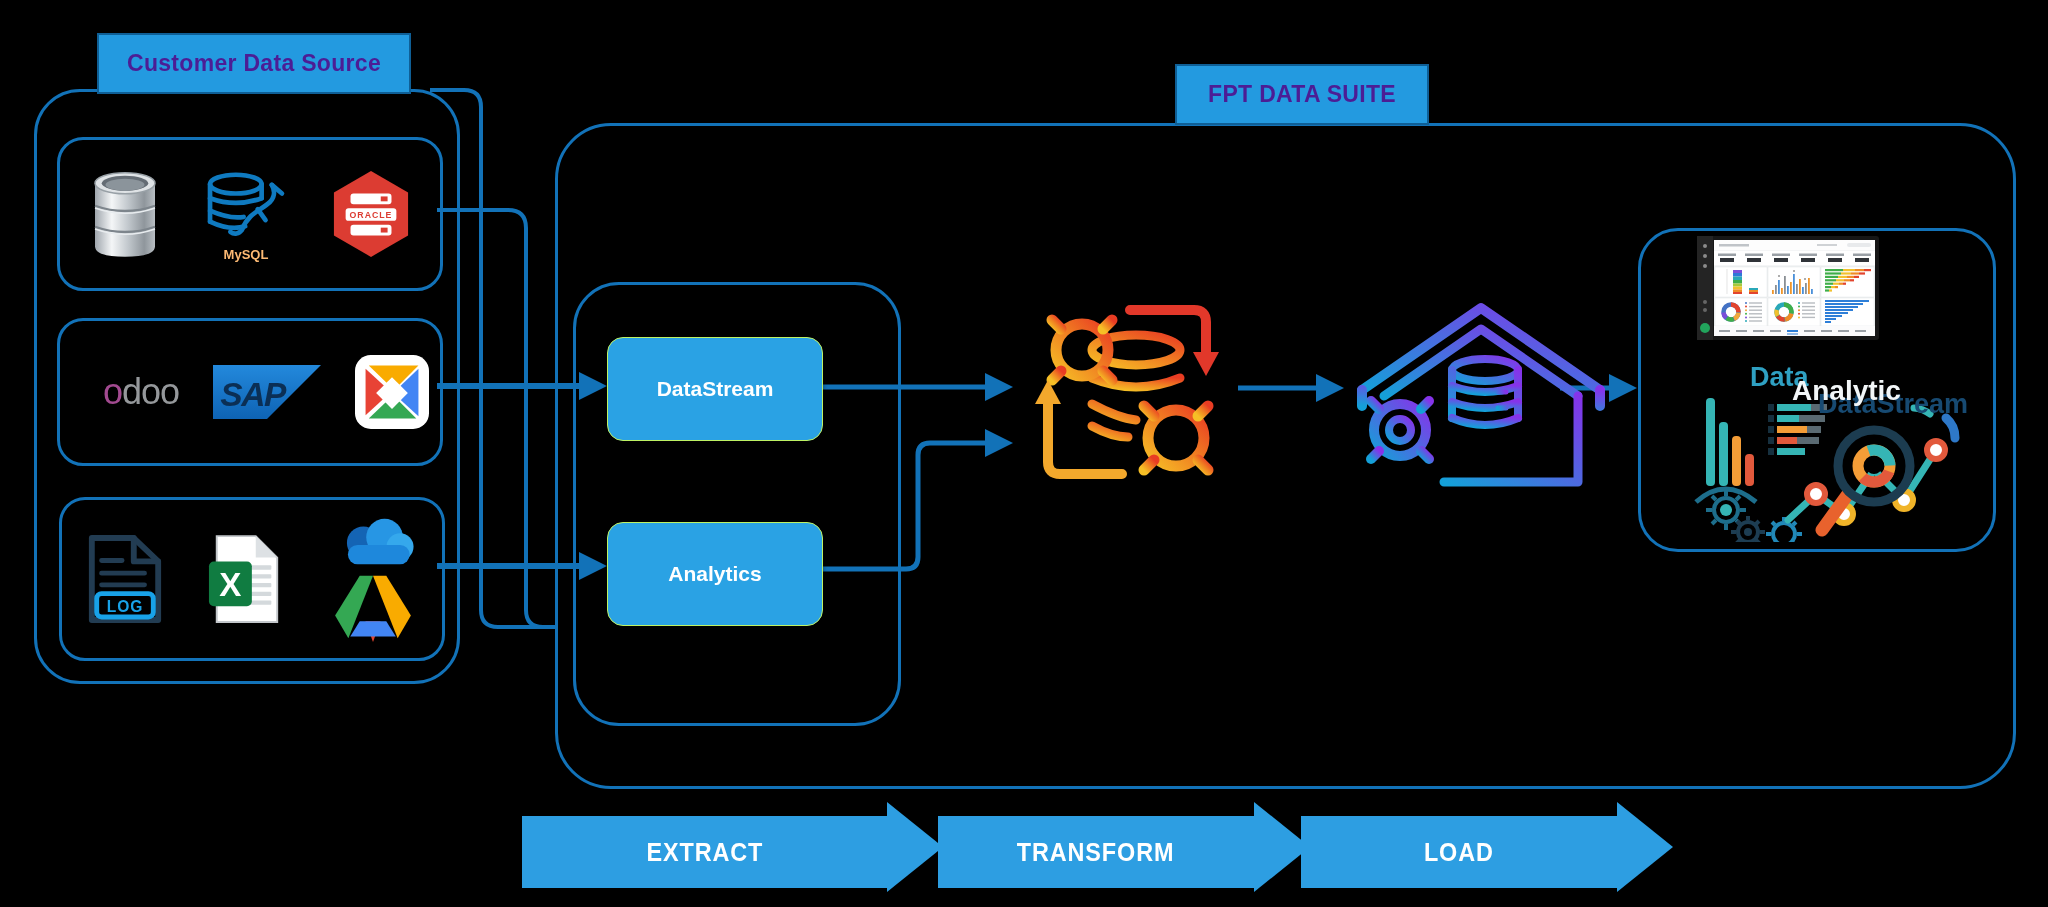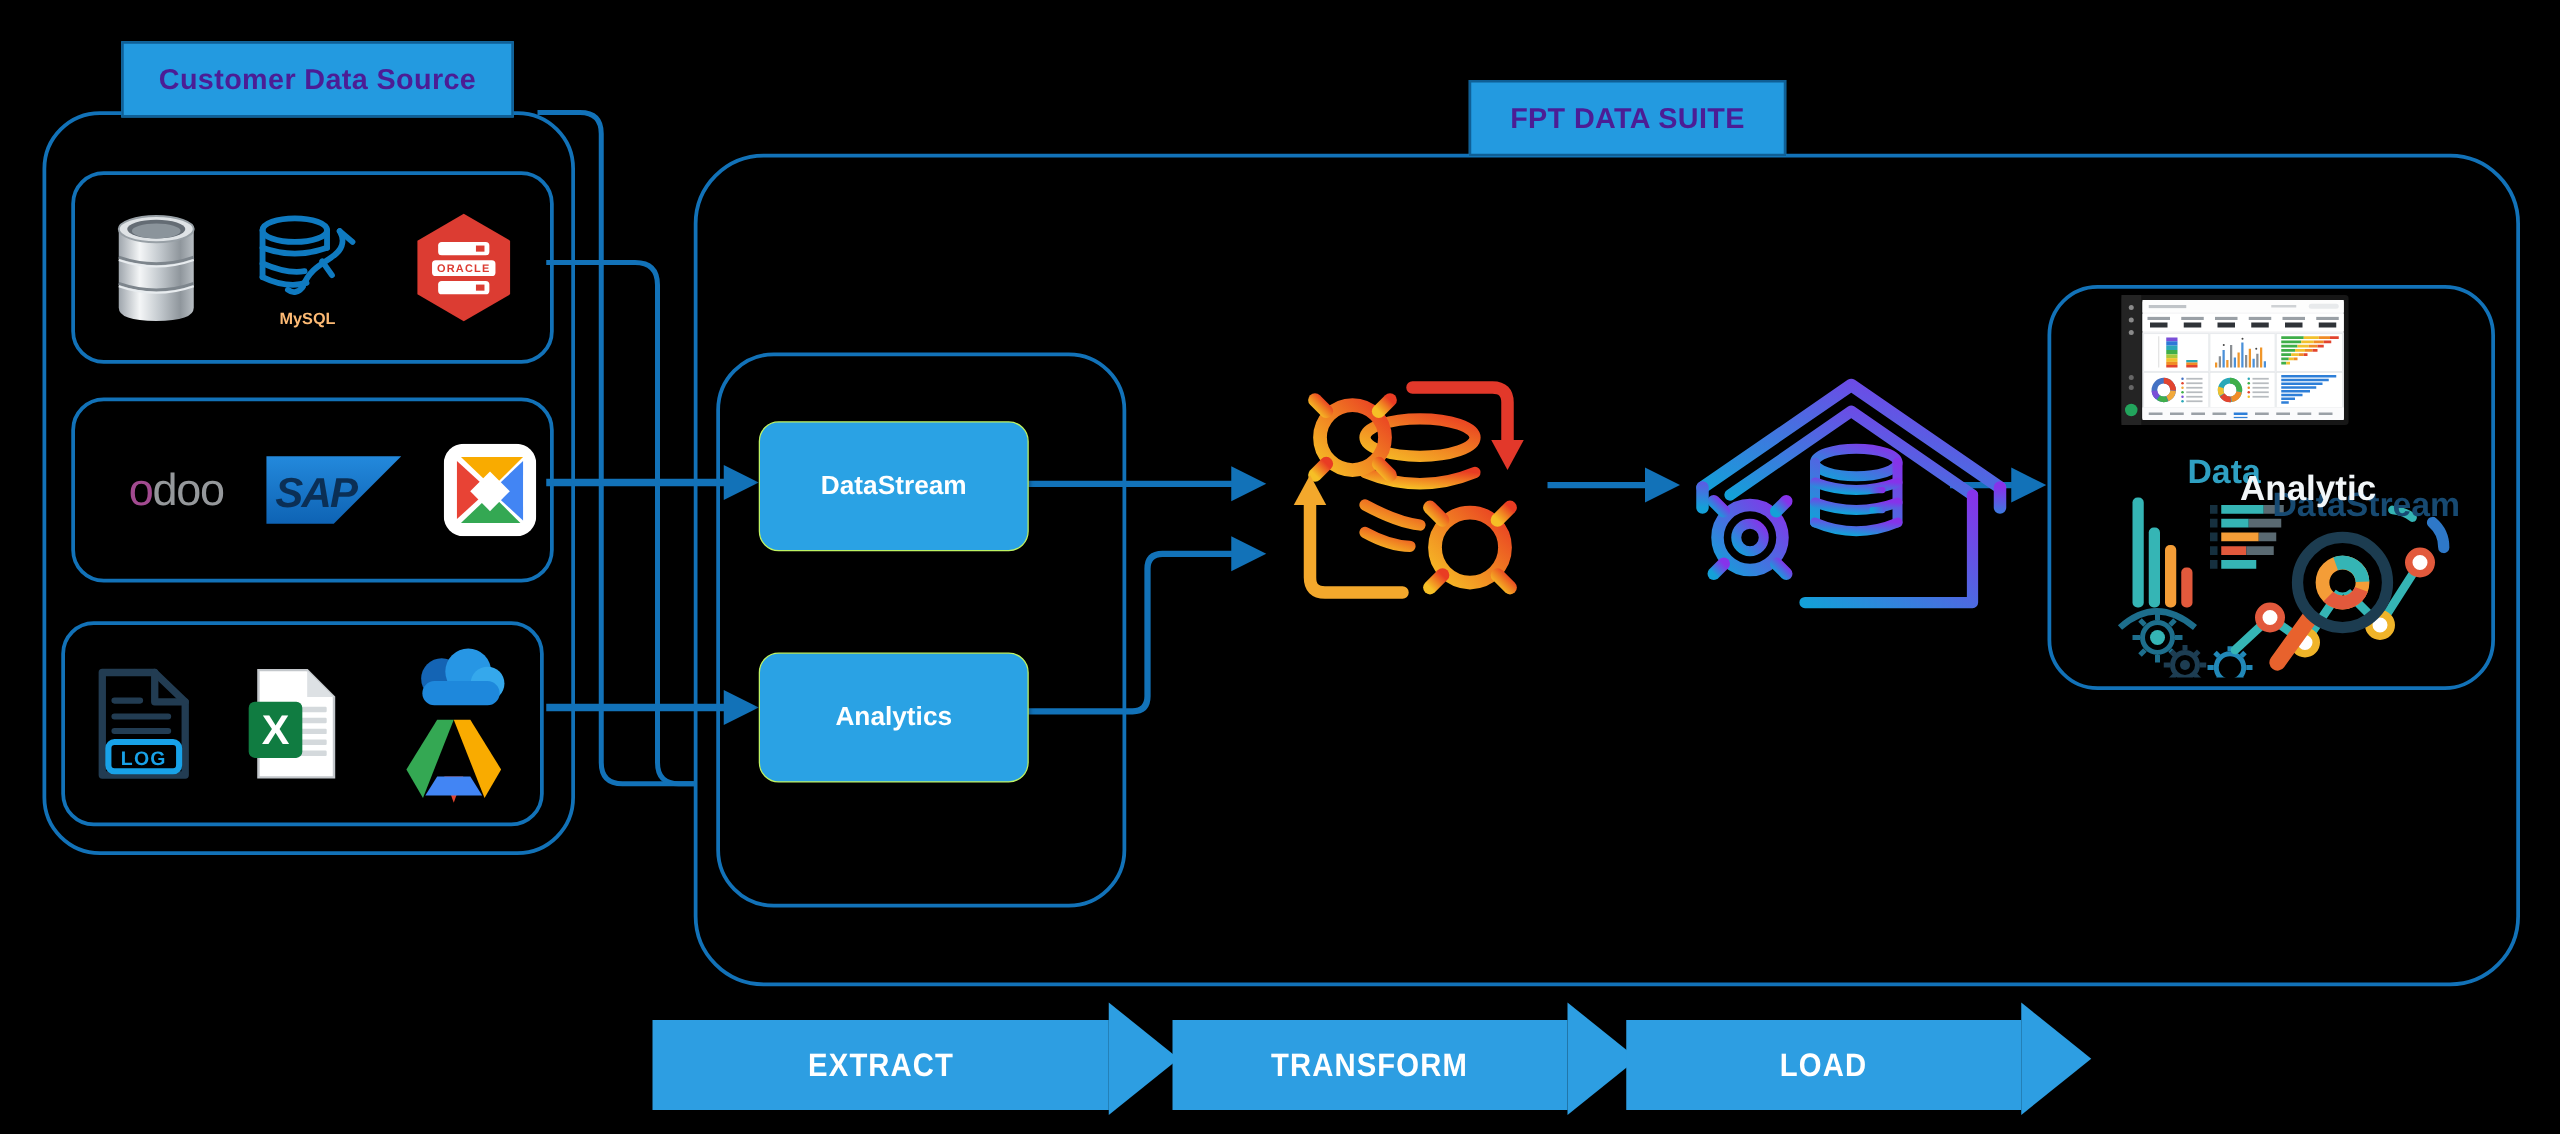--- a/index.html
+++ b/index.html
@@ -127,21 +127,21 @@
   <svg width="74" height="74" viewBox="0 0 70 70">
     <rect x="0" y="0" width="70" height="70" rx="15" fill="#fff"></rect>
     <polygon points="10,13 34,35 10,57" fill="#e84335"></polygon>
     <polygon points="13,10 60,10 37,33" fill="#f9ab00"></polygon>
     <polygon points="60,13 60,58 36,36" fill="#4285f4"></polygon>
     <polygon points="13,60 58,60 36,38" fill="#34a853"></polygon>
     <polygon points="35,21 50,36 35,51 20,36" fill="#fff"></polygon>
   </svg>
 </div>
 
-<div class="rbox" style="left:49px;top:497px;width:380px;height:158px;z-index:3;">
+<div class="rbox" style="left:59px;top:497px;width:380px;height:158px;z-index:3;">
   <svg width="80" height="96" viewBox="0 0 82 98" fill="none" stroke-linejoin="round" stroke-linecap="round">
     <path d="M7,7 H50 L75,31 V91 H7 Z" stroke="#223c52" stroke-width="6"></path>
     <path d="M50,7 V31 H75" stroke="#223c52" stroke-width="6"></path>
     <path d="M17,30 H38 M17,43 H61 M17,55 H61" stroke="#223c52" stroke-width="5"></path>
     <rect x="12" y="64" width="58" height="24" rx="5" stroke="#18a2e8" stroke-width="5"></rect>
     <text x="41" y="83" font-size="16" font-weight="800" fill="#18a2e8" stroke="none" text-anchor="middle" letter-spacing="1">LOG</text>
   </svg>
   <svg width="78" height="94" viewBox="0 0 80 96">
     <path d="M10,4 H50 L72,26 V92 H10 Z" fill="#fff" stroke="#c3c7cb" stroke-width="2"></path>
     <polygon points="50,4 72,26 50,26" fill="#dde1e4"></polygon>

